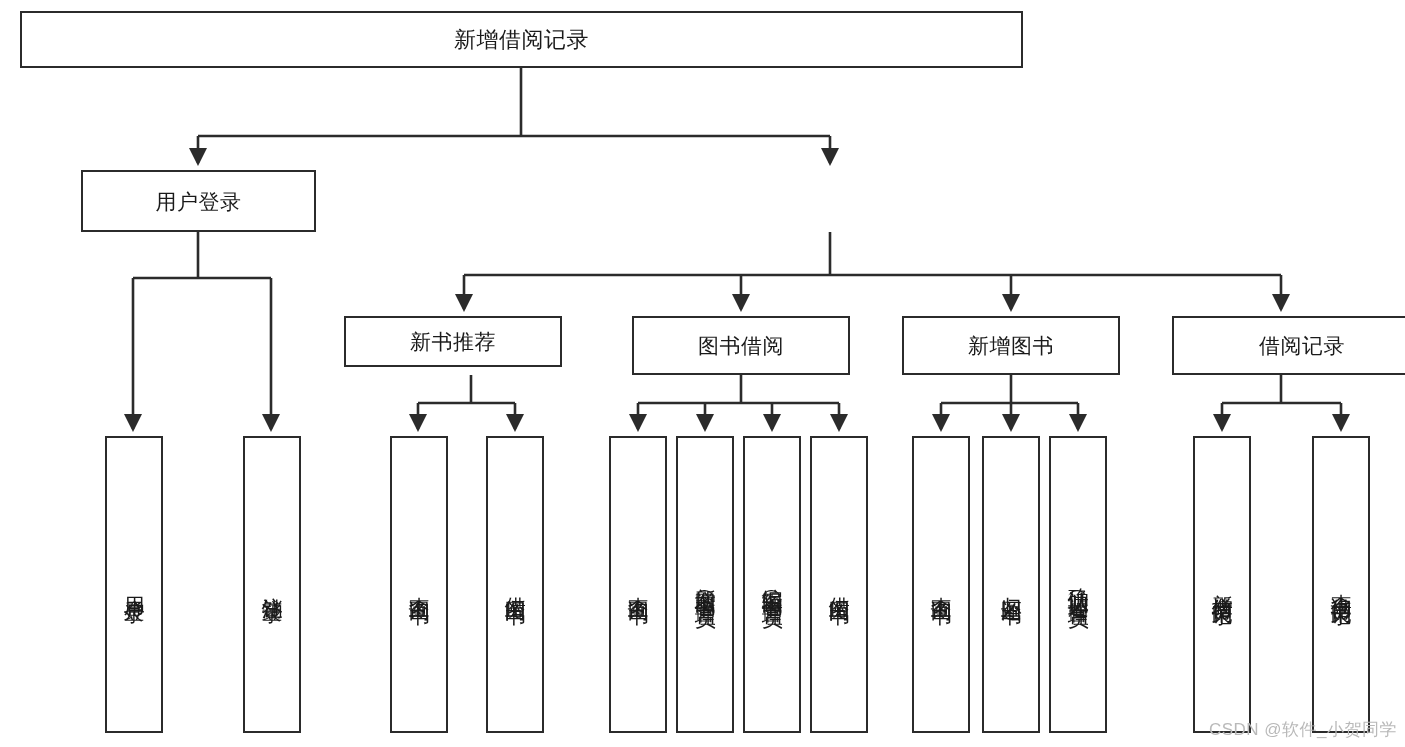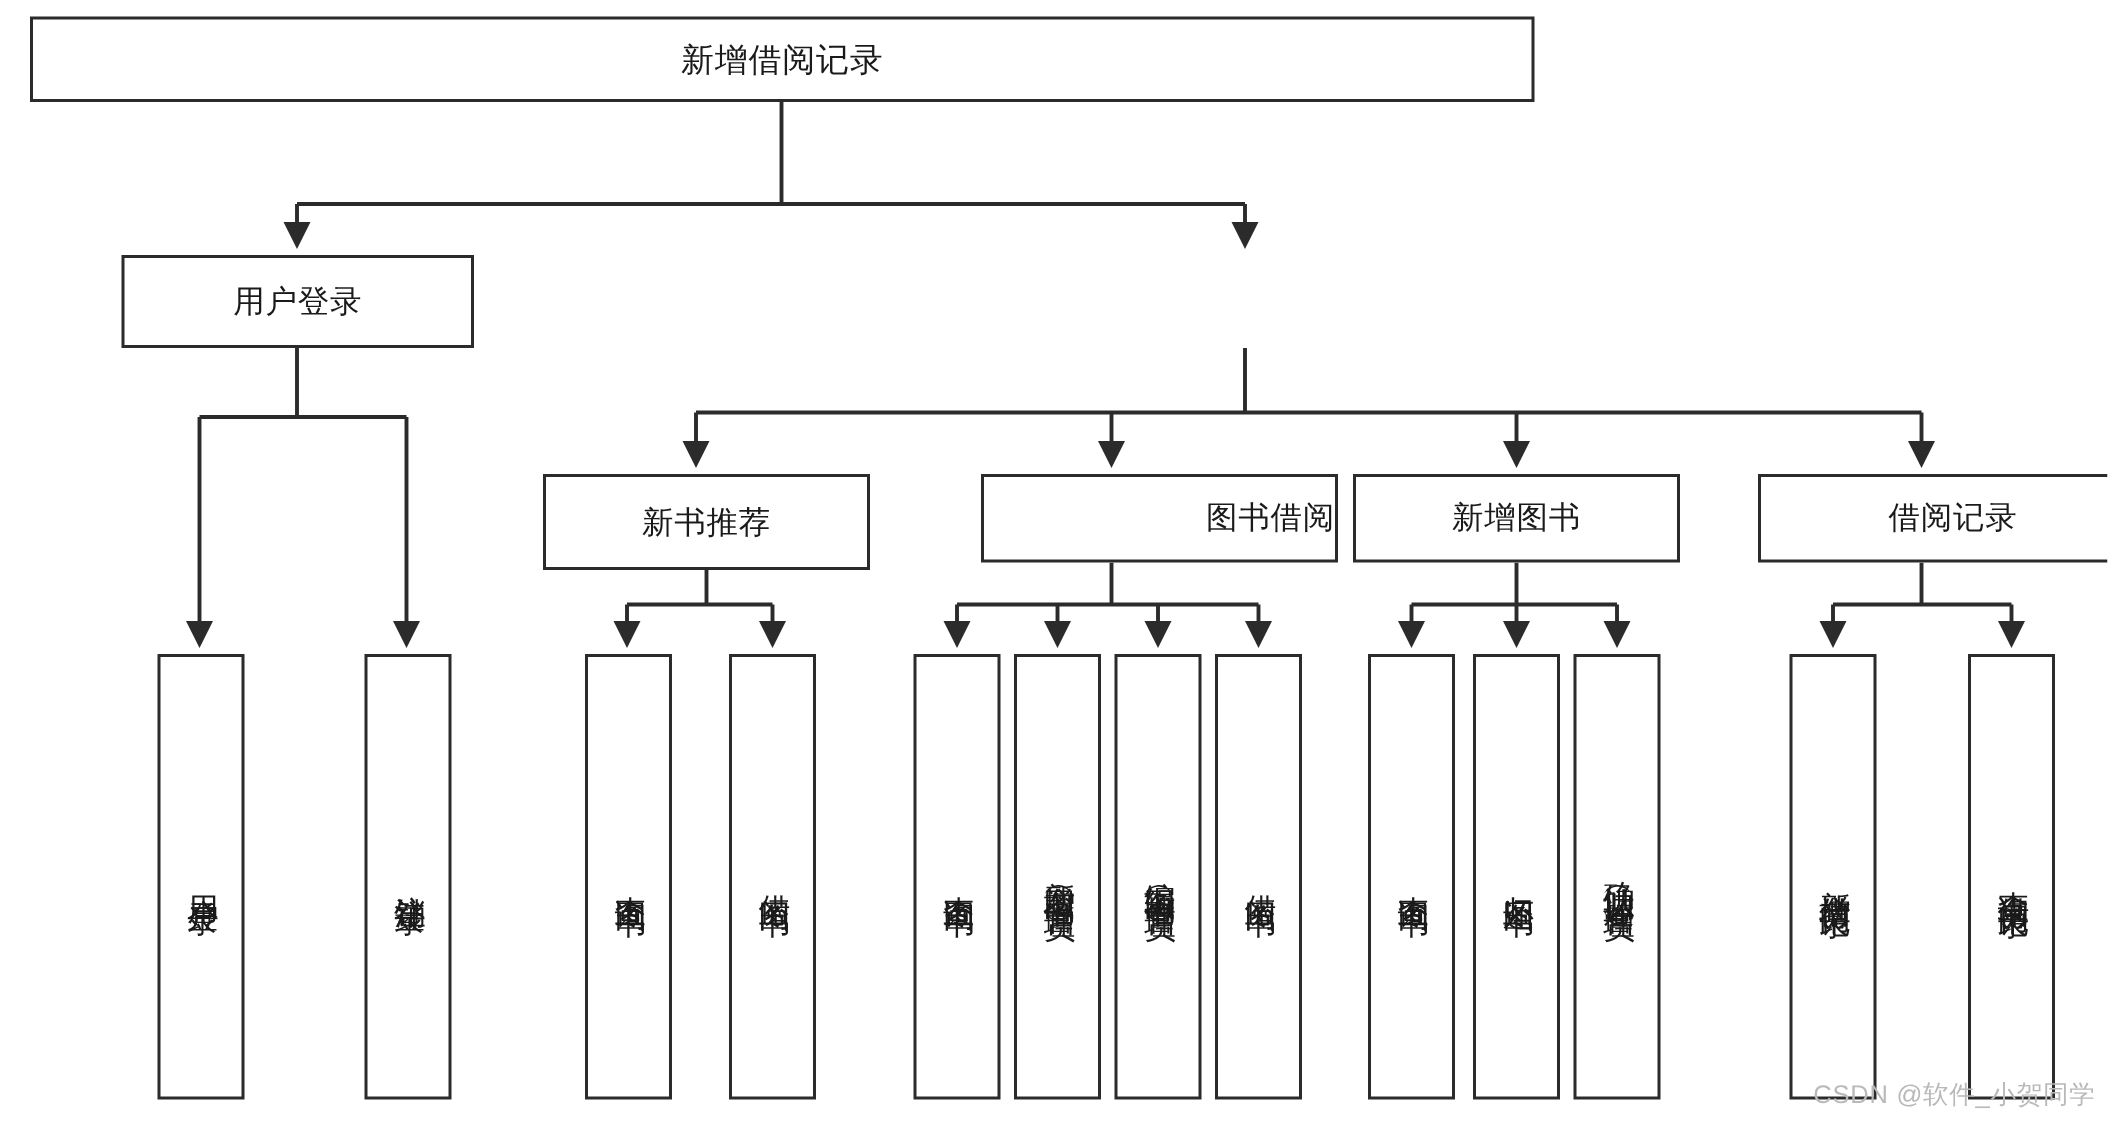--- a/index.html
+++ b/index.html
@@ -138,24 +138,24 @@
   </svg>
 
   <div class="node horiz root" style="left:20px; top:11px; width:1003px; height:57px;">
     <span class="label">新增借阅记录</span>
   </div>
 
   <div class="node horiz" style="left:81px; top:170px; width:235px; height:62px;">
     <span class="label">用户登录</span>
   </div>
 
-  <div class="node horiz" style="left:362px; top:316px; width:218px; height:64px;">
+  <div class="node horiz" style="left:344px; top:316px; width:218px; height:51px;">
     <span class="label">新书推荐</span>
   </div>
-  <div class="node horiz" style="left:654px; top:316px; width:238px; height:59px;justify-content:flex-end;">
+  <div class="node horiz" style="left:632px; top:316px; width:218px; height:59px;">
     <span class="label">图书借阅</span>
   </div>
   <div class="node horiz" style="left:902px; top:316px; width:218px; height:59px;">
     <span class="label">新增图书</span>
   </div>
   <div class="node horiz" style="left:1172px; top:316px; width:260px; height:59px;">
     <span class="label">借阅记录</span>
   </div>
 
   <div class="node vert" style="left:105px; top:436px; width:58px; height:297px;">

